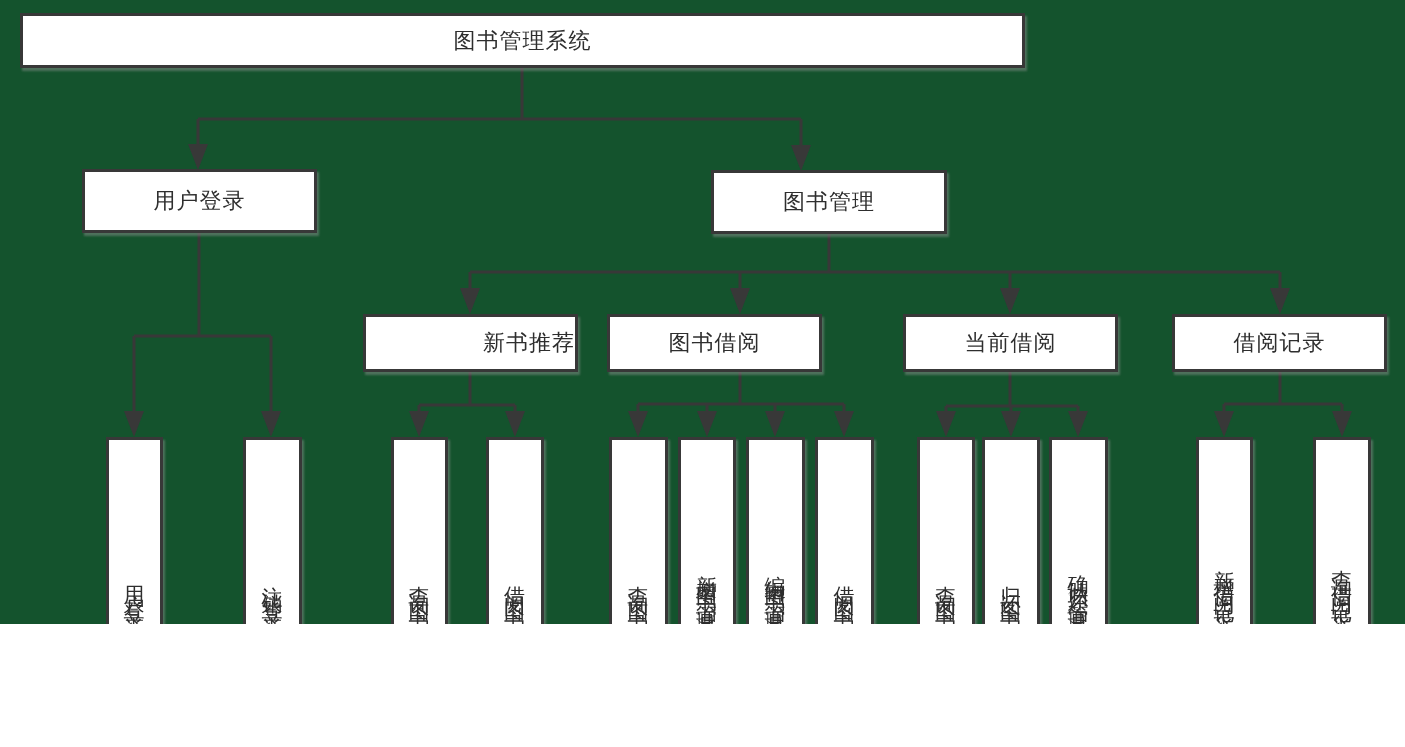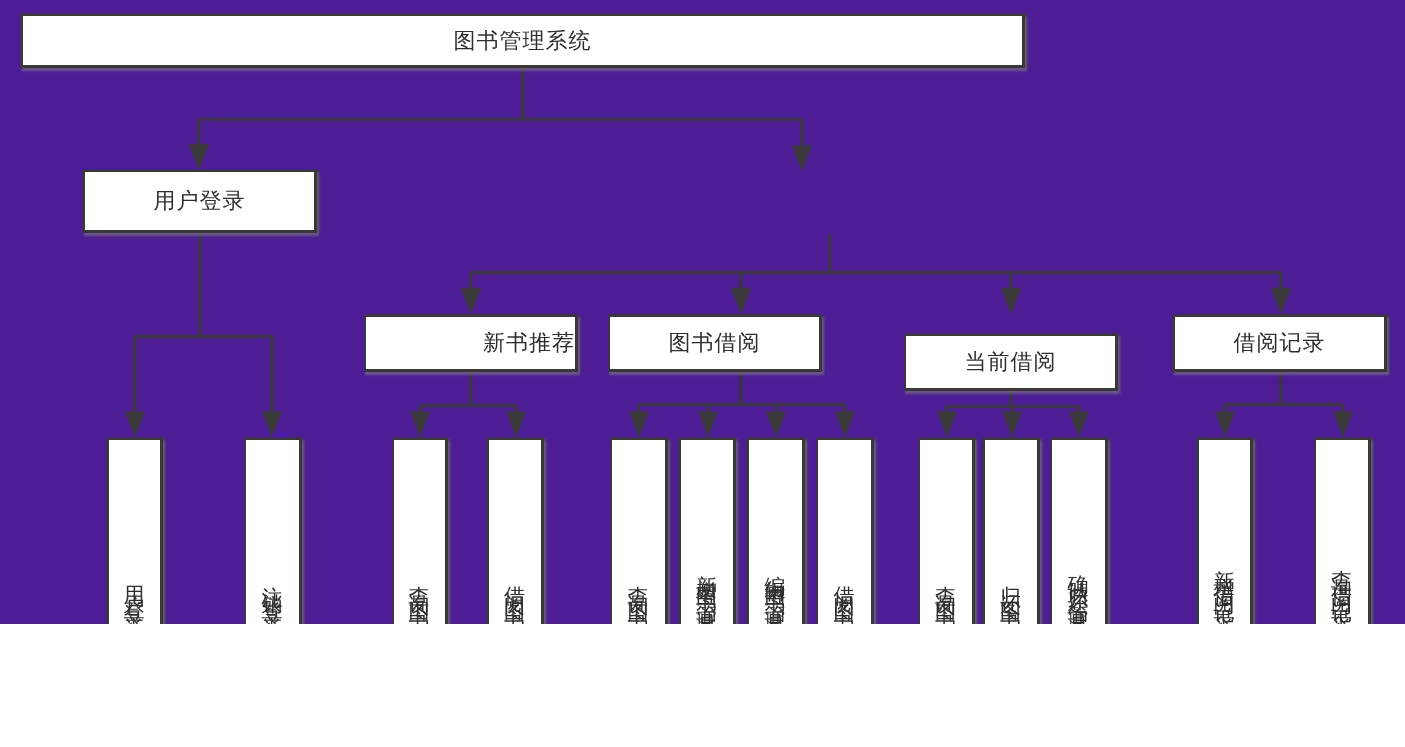--- a/index.html
+++ b/index.html
@@ -1,19 +1,19 @@
 <!DOCTYPE html>
 <html><head>
 <meta charset="utf-8">
 <style>
   html,body{margin:0;padding:0;background:#ffffff;}
   #canvas{
     position:relative;
     width:1405px;height:624px;
-    background:#4c1d95;
+    background:#14532d;
     font-family:"Liberation Sans",sans-serif;
     overflow:hidden;
   }
   .node{
     position:absolute;
     box-sizing:border-box;
     background:#ffffff;
     border:3px solid #383838;
     color:#2e2e2e;
     display:flex;
@@ -85,28 +85,31 @@
     </g>
   </svg>
 
   <div class="node" style="left:20px;top:13px;width:1005px;height:55px;">
     <span>图书管理系统</span>
   </div>
 
   <div class="node" style="left:82px;top:169px;width:235px;height:64px;">
     <span>用户登录</span>
   </div>
+  <div class="node" style="left:711px;top:170px;width:236px;height:64px;">
+    <span>图书管理</span>
+  </div>
 
   <div class="node" style="left:363px;top:314px;width:215px;height:58px;justify-content:flex-end;">
     <span>新书推荐</span>
   </div>
   <div class="node" style="left:607px;top:314px;width:215px;height:58px;text-align:right;">
     <span>图书借阅</span>
   </div>
-  <div class="node" style="left:903px;top:314px;width:215px;height:58px;margin-top:19px;">
+  <div class="node" style="left:903px;top:314px;width:215px;height:58px;">
     <span>当前借阅</span>
   </div>
   <div class="node" style="left:1172px;top:314px;width:215px;height:58px;">
     <span>借阅记录</span>
   </div>
 
   <div class="node vnode" style="left:106px;top:437px;width:57px;height:296px;">
     <span>用户登录</span>
   </div>
   <div class="node vnode" style="left:243px;top:437px;width:59px;height:296px;">

